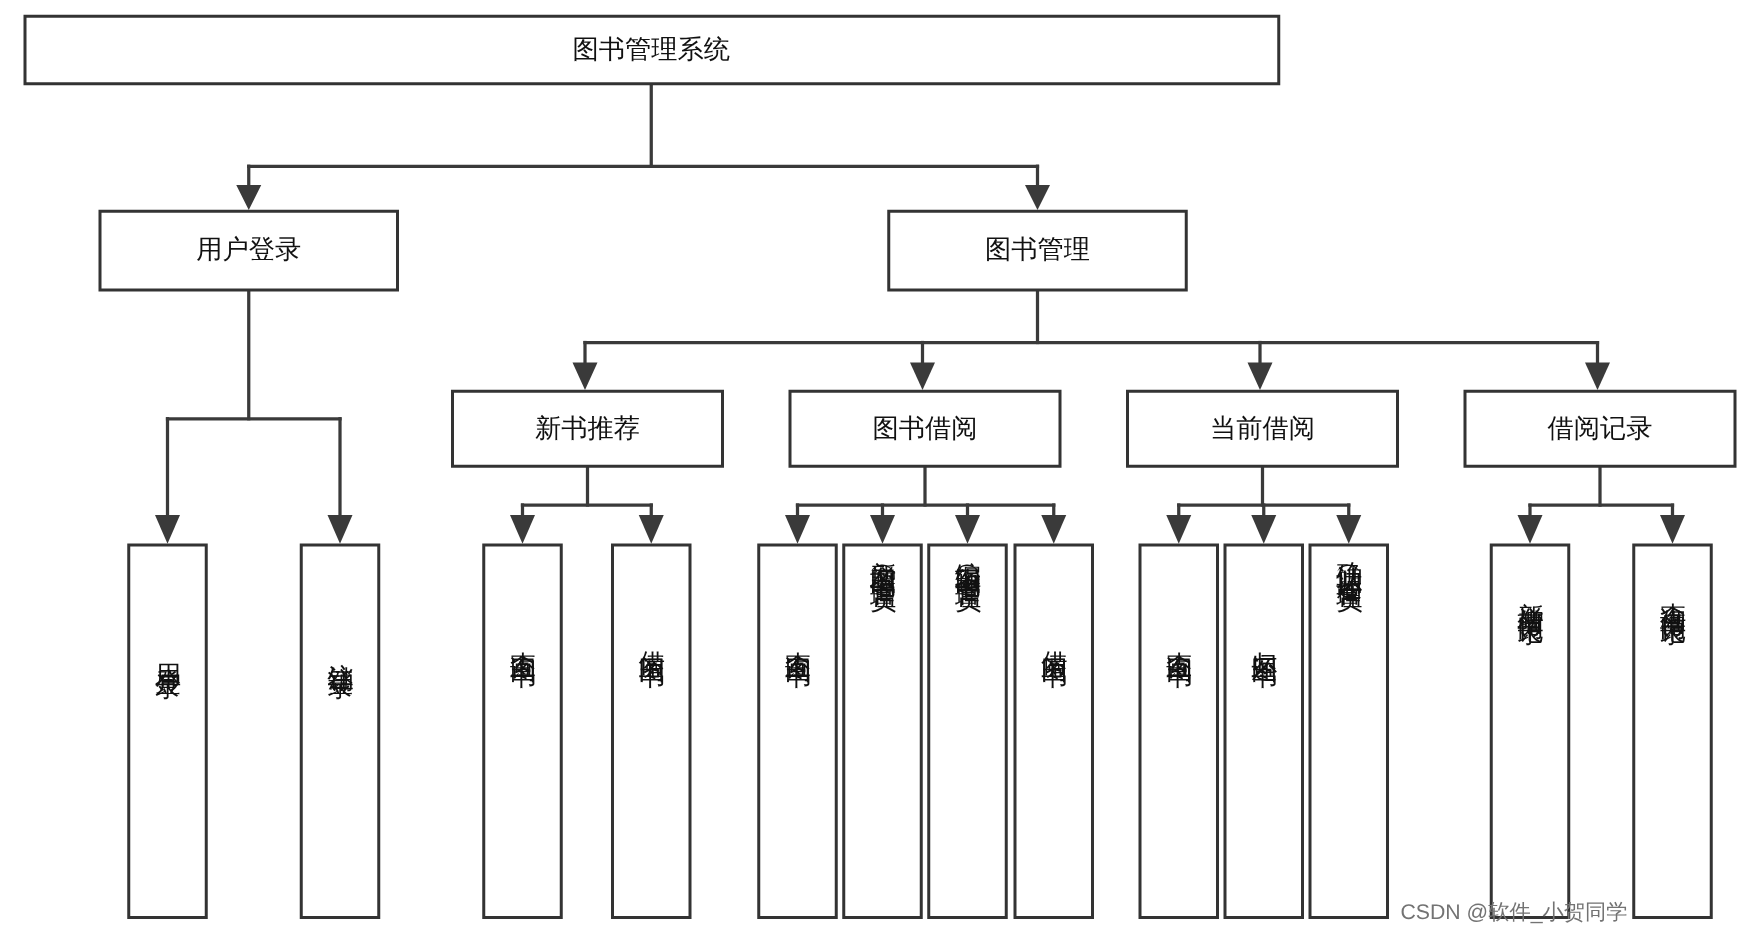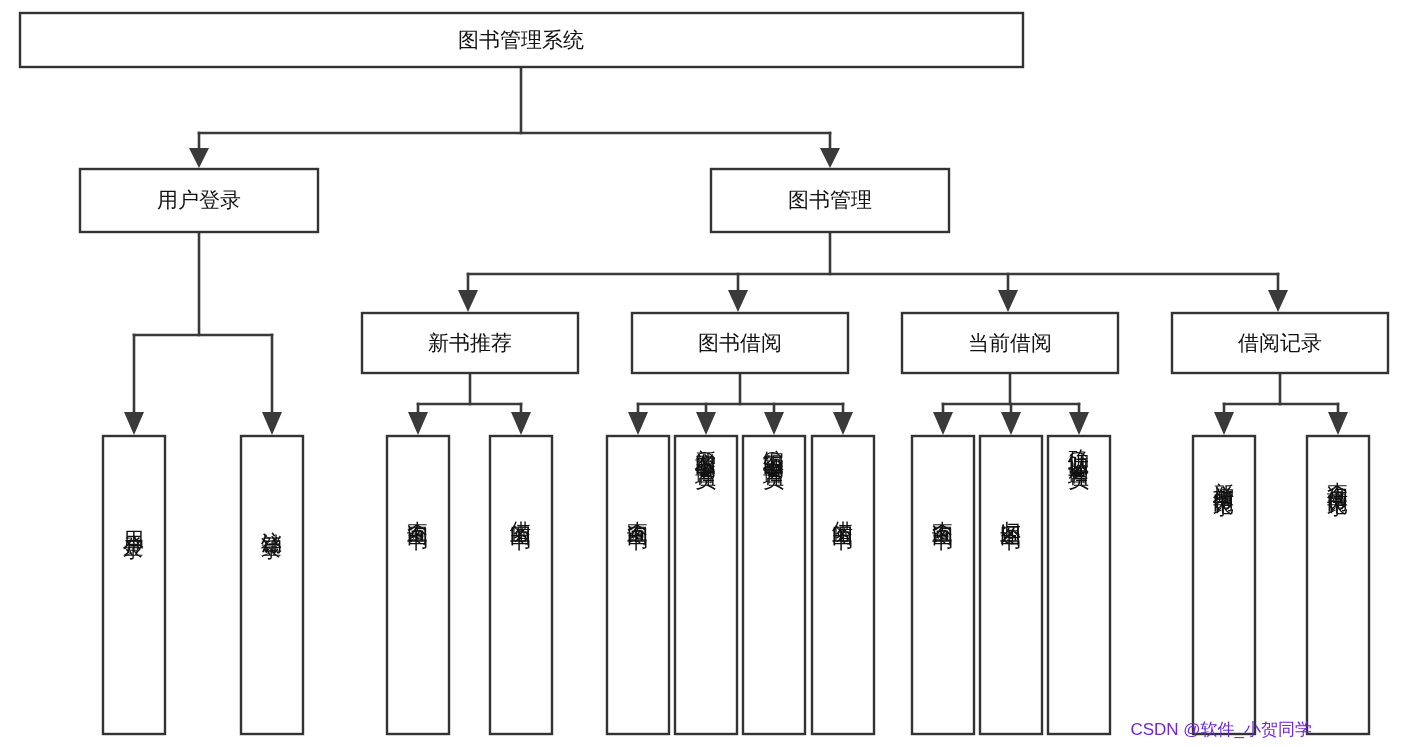--- a/index.html
+++ b/index.html
@@ -11,21 +11,20 @@
     width: 1405px;
     height: 747px;
     font-family: "Liberation Sans", "DejaVu Sans", sans-serif;
     overflow: hidden;
   }
   #diagram-root {
     position: relative;
     width: 1316px;
     height: 747px;
     background: #ffffff;
-    padding-left: 10px;
   }
   svg#flow-svg {
     position: absolute;
     left: 0;
     top: 0;
     width: 1405px;
     height: 747px;
     display: block;
   }
   .node-box {
@@ -58,21 +57,21 @@
     text-orientation: upright;
     text-anchor: middle;
     letter-spacing: 3px;
   }
   .watermark-text {
     position: absolute;
     right: 14px;
     bottom: 6px;
     font-family: "Liberation Sans", "DejaVu Sans", sans-serif;
     font-size: 17px;
-    color: #6d28d9;
+    color: #737373;
     white-space: nowrap;
     pointer-events: none;
   }
 </style>
 </head>
 <body>
 
 <div id="diagram-root">
 
   <svg id="flow-svg" viewBox="0 0 1405 747">

